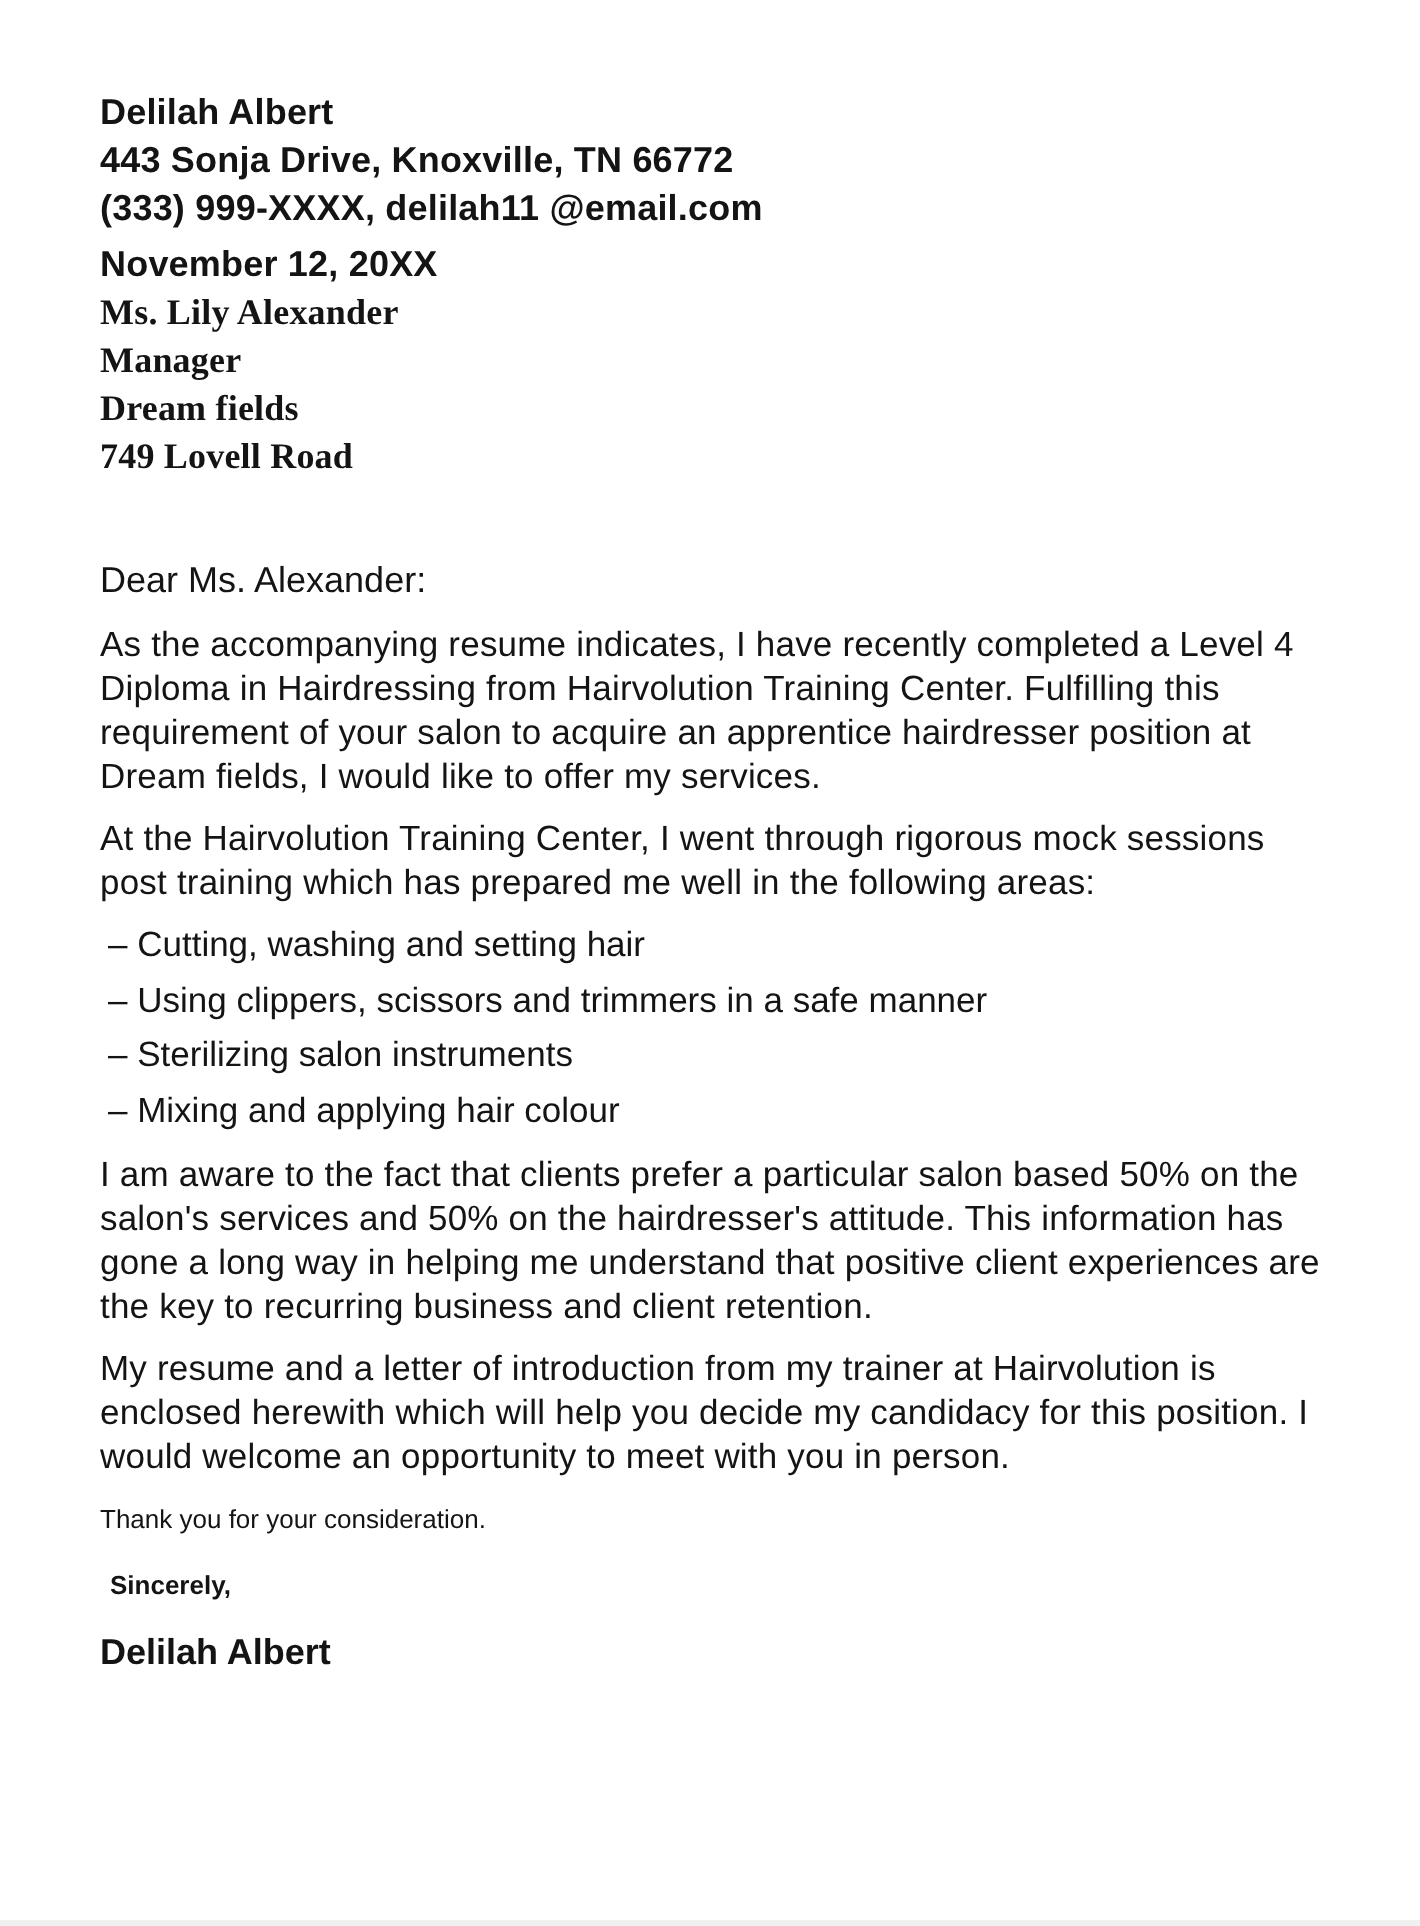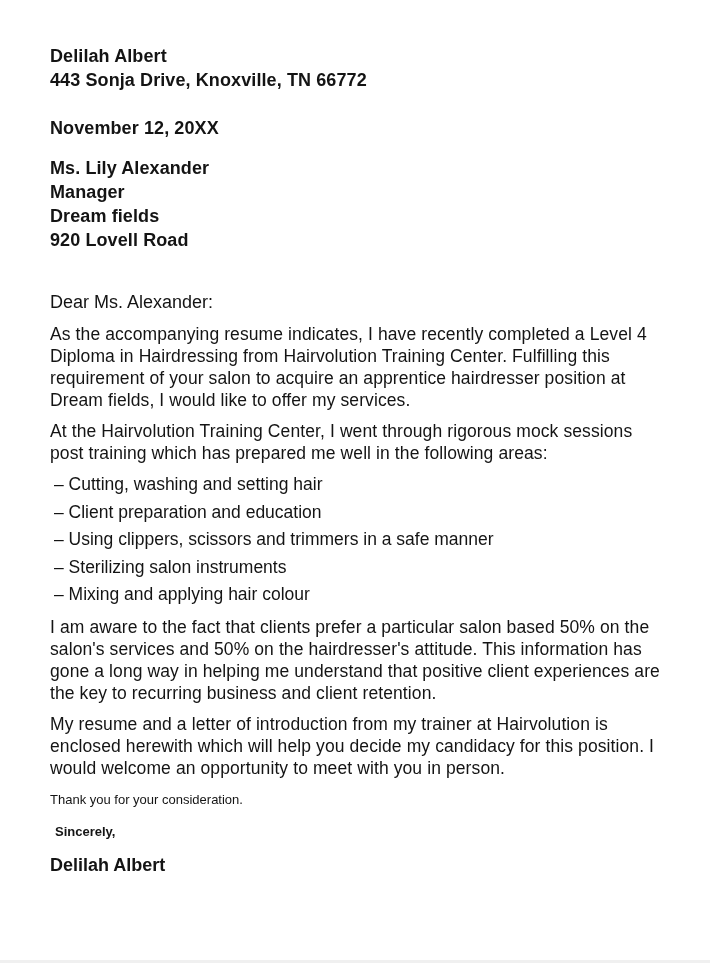--- a/index.html
+++ b/index.html
@@ -22,22 +22,22 @@
     padding: 44px 44px 0 50px;
     background: #ffffff;
   }
   .line {
     font-size: 18px;
     line-height: 24px;
     font-weight: 700;
     letter-spacing: 0.1px;
   }
   .sender-block .line { margin: 0; }
-  .date-line { margin-top: 24px; }
-  .recipient-block { margin-top: 16px; }
+  .date-line { margin-top: 4px; }
+  .recipient-block { margin-top: 0; font-family: Liberation Serif, serif; }
   .salutation {
     margin-top: 38px;
     font-size: 18px;
     line-height: 24px;
     font-weight: 400;
   }
   .para {
     margin-top: 9px;
     font-size: 17.5px;
     line-height: 22px;
@@ -82,40 +82,40 @@
   }
 </style>
 </head>
 <body>
 
 <div class="page">
 
   <div class="sender-block">
     <div class="line">Delilah Albert</div>
     <div class="line">443 Sonja Drive, Knoxville, TN 66772</div>
+    <div class="line">(333) 999-XXXX, delilah11 @email.com</div>
   </div>
 
   <div class="line date-line">November 12, 20XX</div>
 
   <div class="recipient-block">
     <div class="line">Ms. Lily Alexander</div>
     <div class="line">Manager</div>
     <div class="line">Dream fields</div>
-    <div class="line">920 Lovell Road</div>
+    <div class="line">749 Lovell Road</div>
   </div>
 
   <div class="salutation">Dear Ms. Alexander:</div>
 
   <div class="para">As the accompanying resume indicates, I have recently completed a Level 4 Diploma in Hairdressing from Hairvolution Training Center. Fulfilling this requirement of your salon to acquire an apprentice hairdresser position at Dream fields, I would like to offer my services.</div>
 
   <div class="para">At the Hairvolution Training Center, I went through rigorous mock sessions post training which has prepared me well in the following areas:</div>
 
   <div class="skills-list">
     <div class="skill-item">– Cutting, washing and setting hair</div>
-    <div class="skill-item">– Client preparation and education</div>
     <div class="skill-item">– Using clippers, scissors and trimmers in a safe manner</div>
     <div class="skill-item">– Sterilizing salon instruments</div>
     <div class="skill-item">– Mixing and applying hair colour</div>
   </div>
 
   <div class="para">I am aware to the fact that clients prefer a particular salon based 50% on the salon's services and 50% on the hairdresser's attitude. This information has gone a long way in helping me understand that positive client experiences are the key to recurring business and client retention.</div>
 
   <div class="para">My resume and a letter of introduction from my trainer at Hairvolution is enclosed herewith which will help you decide my candidacy for this position. I would welcome an opportunity to meet with you in person.</div>
 
   <div class="thanks">Thank you for your consideration.</div>

